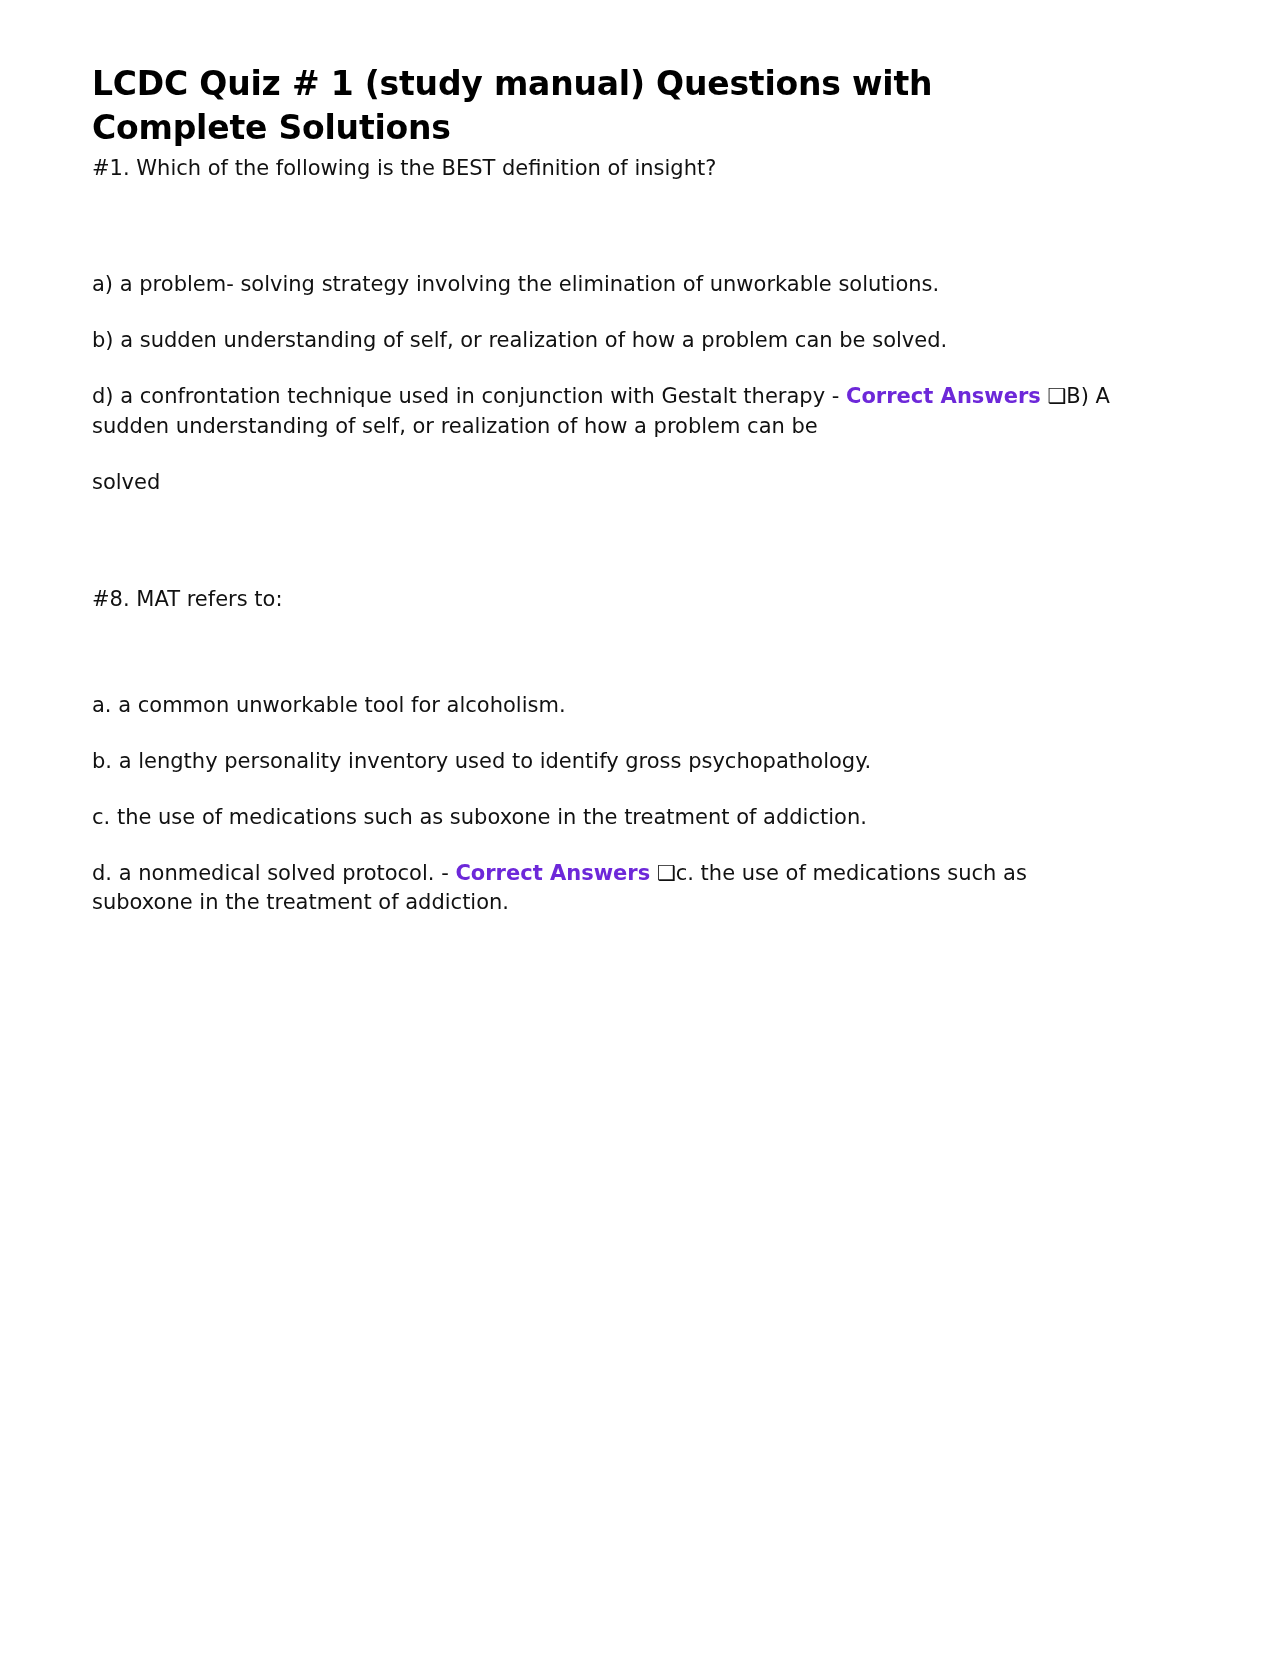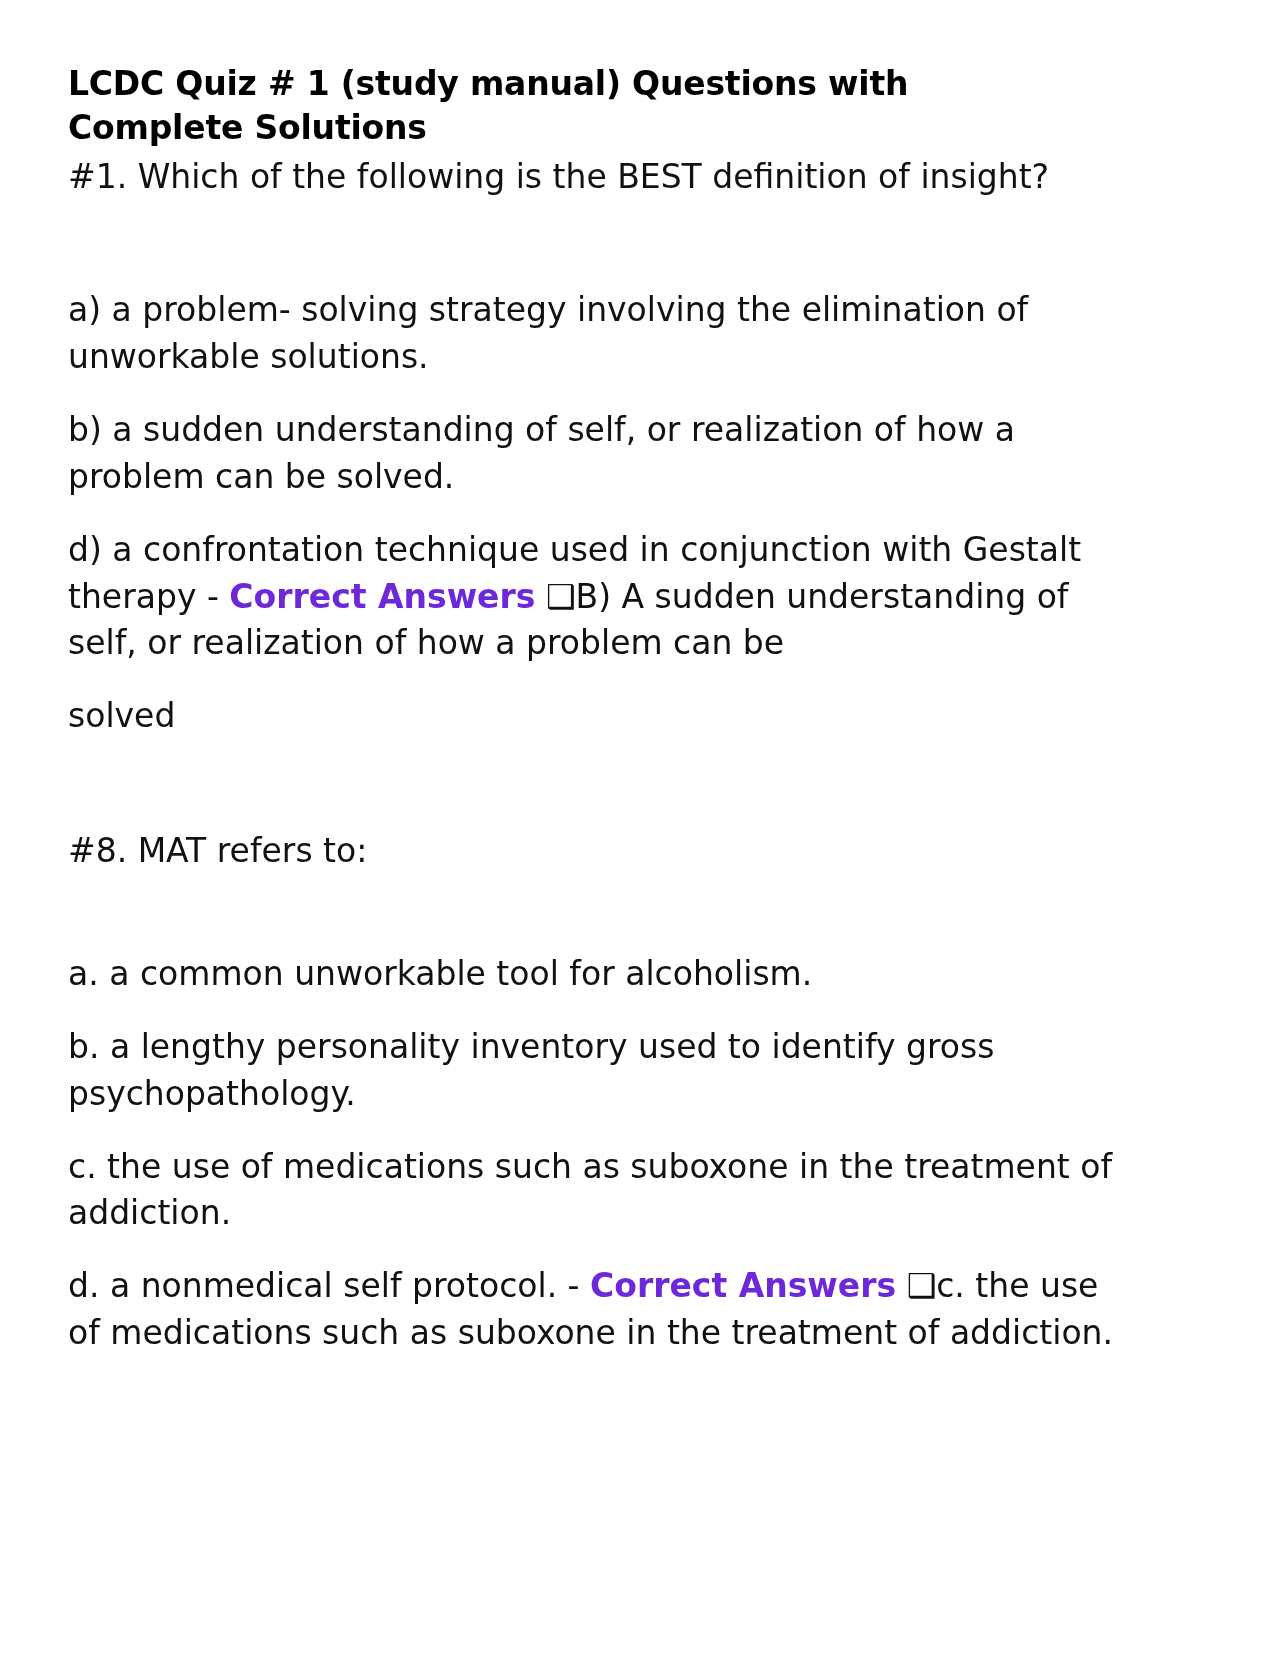--- a/index.html
+++ b/index.html
@@ -11,34 +11,34 @@
     width: 1280px;
     min-height: 1656px;
     font-family: "DejaVu Sans", "Liberation Sans", sans-serif;
     color: #000000;
     -webkit-font-smoothing: antialiased;
   }
   .page {
     width: 1280px;
     min-height: 1656px;
     box-sizing: border-box;
-    padding: 62px 150px 40px 68px;
+    padding: 62px 150px 40px 92px;
     background: #ffffff;
   }
   .doc-title {
     font-size: 33px;
     font-weight: bold;
     line-height: 1.34;
     letter-spacing: -0.2px;
     margin: 0 0 4px 0;
     color: #000000;
     max-width: 900px;
   }
   p.block {
-    font-size: 33px;
+    font-size: 21px;
     line-height: 1.42;
     margin: 0 0 26px 0;
     color: #111111;
     font-weight: 400;
   }
   p.q-lead {
     margin: 0 0 86px 0;
   }
   p.q-lead2 {
     margin: 0 0 76px 0;
@@ -76,17 +76,17 @@
   </div>
 
   <div>
 
     <p class="block q-lead2">#8. MAT refers to:</p>
 
     <p class="block">a. a common unworkable tool for alcoholism.</p>
     <p class="block">b. a lengthy personality inventory used to identify gross psychopathology.</p>
     <p class="block">c. the use of medications such as suboxone in the treatment of addiction.</p>
 
-    <p class="block"><span>d. a nonmedical self protocol. - </span><span class="answer-label">Correct Answers</span><span>&nbsp;</span><span class="box-glyph">❑</span><span>c. the use of medications such as suboxone in the treatment of addiction.</span></p>
+    <p class="block"><span>d. a nonmedical solved protocol. - </span><span class="answer-label">Correct Answers</span><span>&nbsp;</span><span class="box-glyph">❑</span><span>c. the use of medications such as suboxone in the treatment of addiction.</span></p>
 
   </div>
 
 </div>
 
 </body></html>

